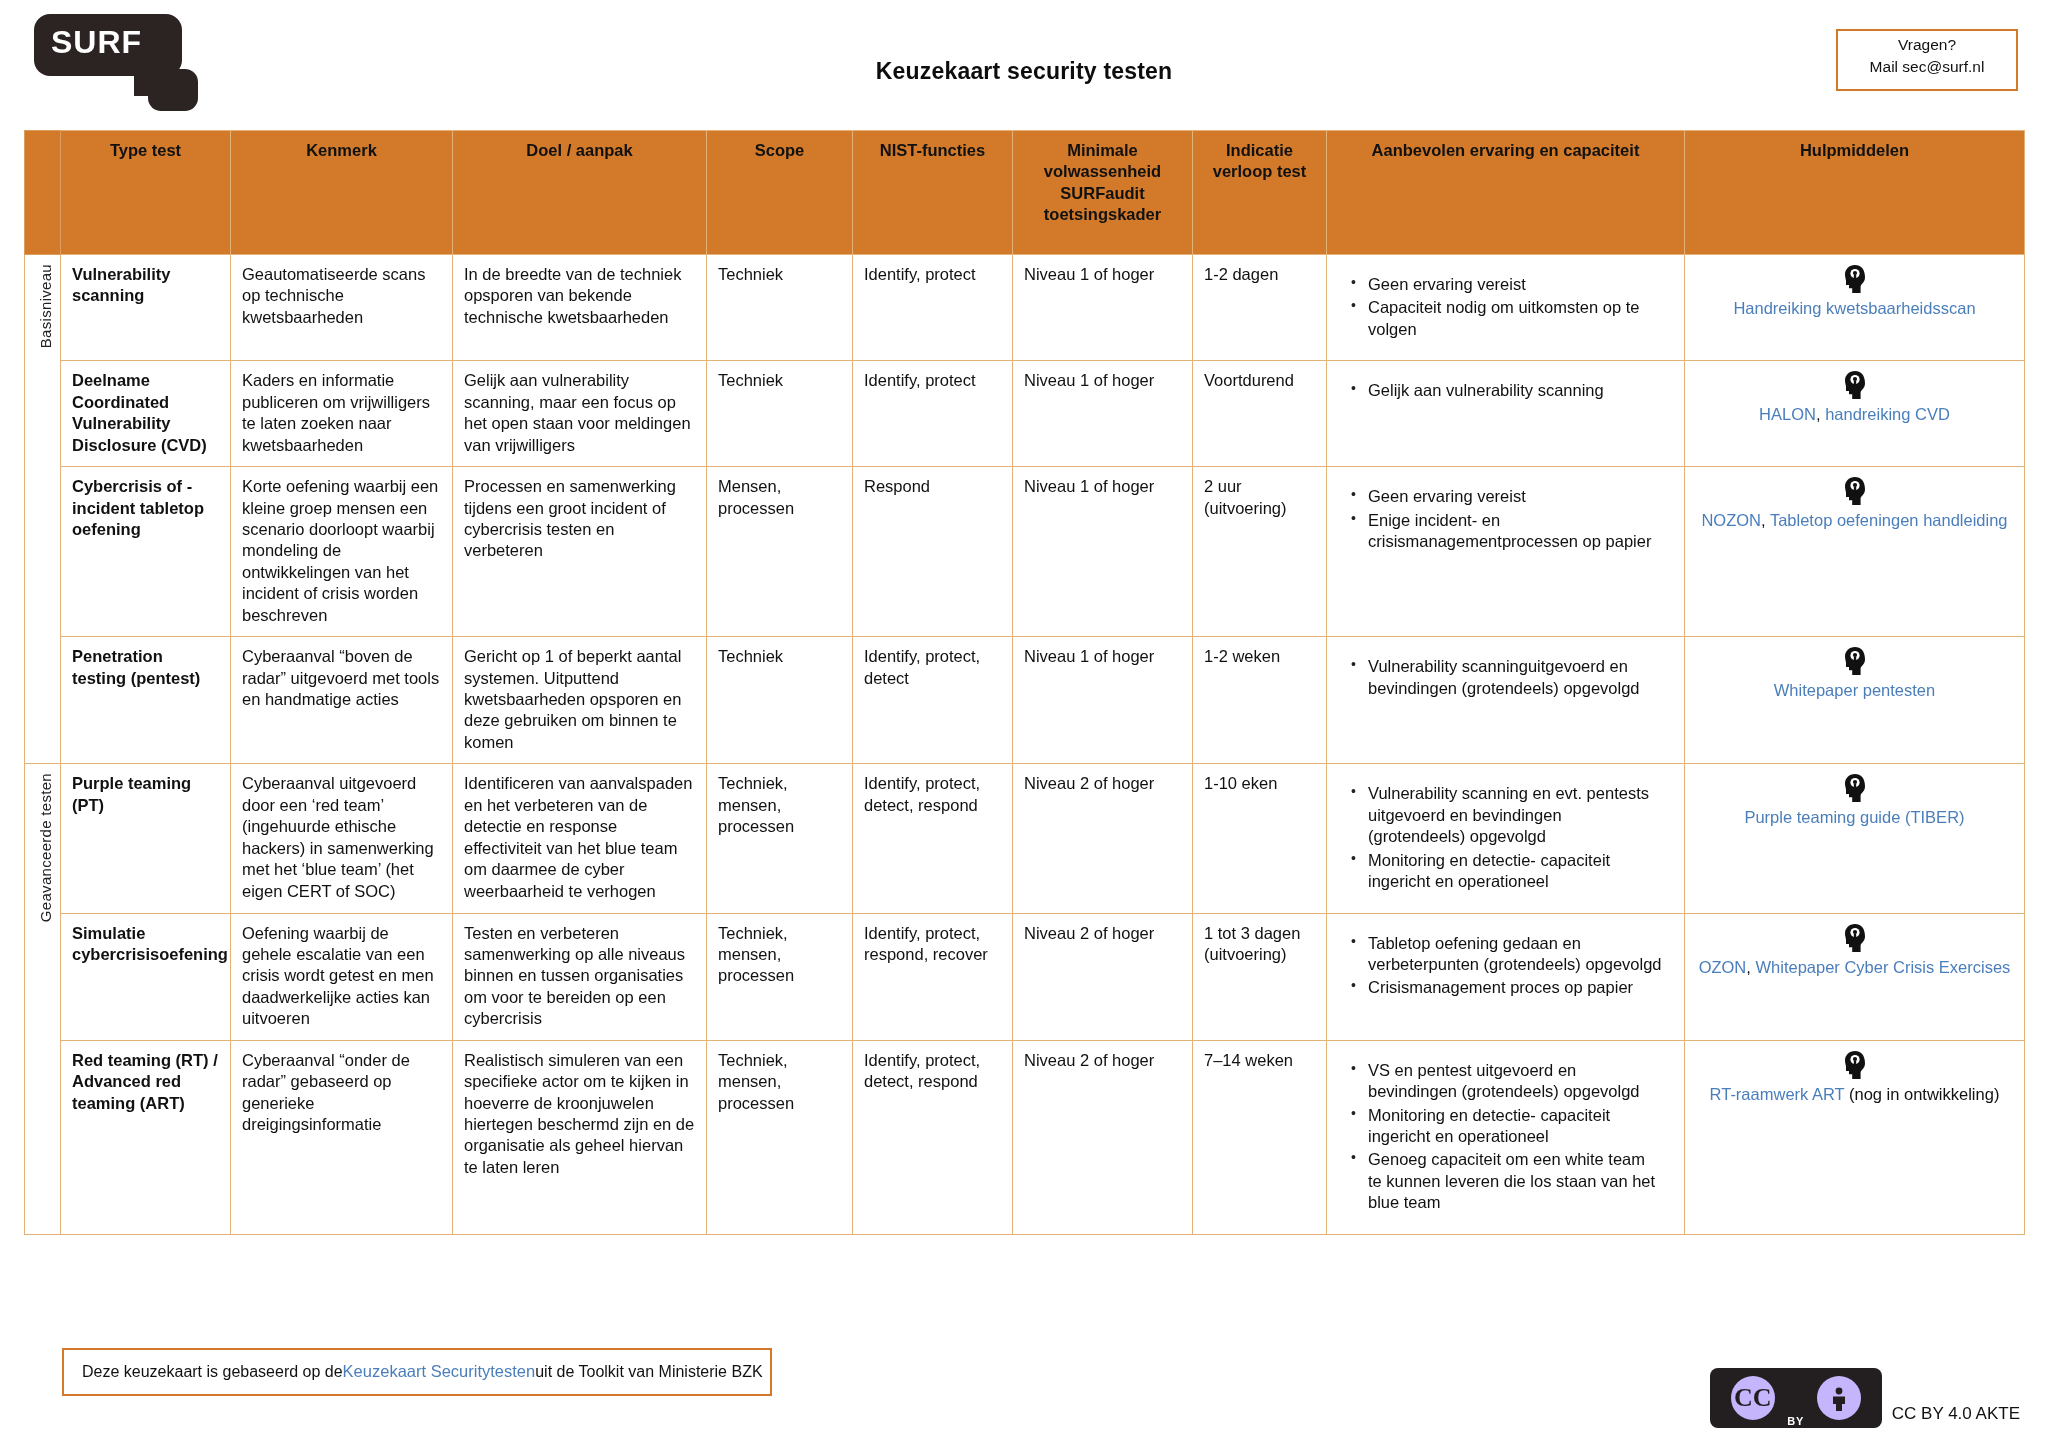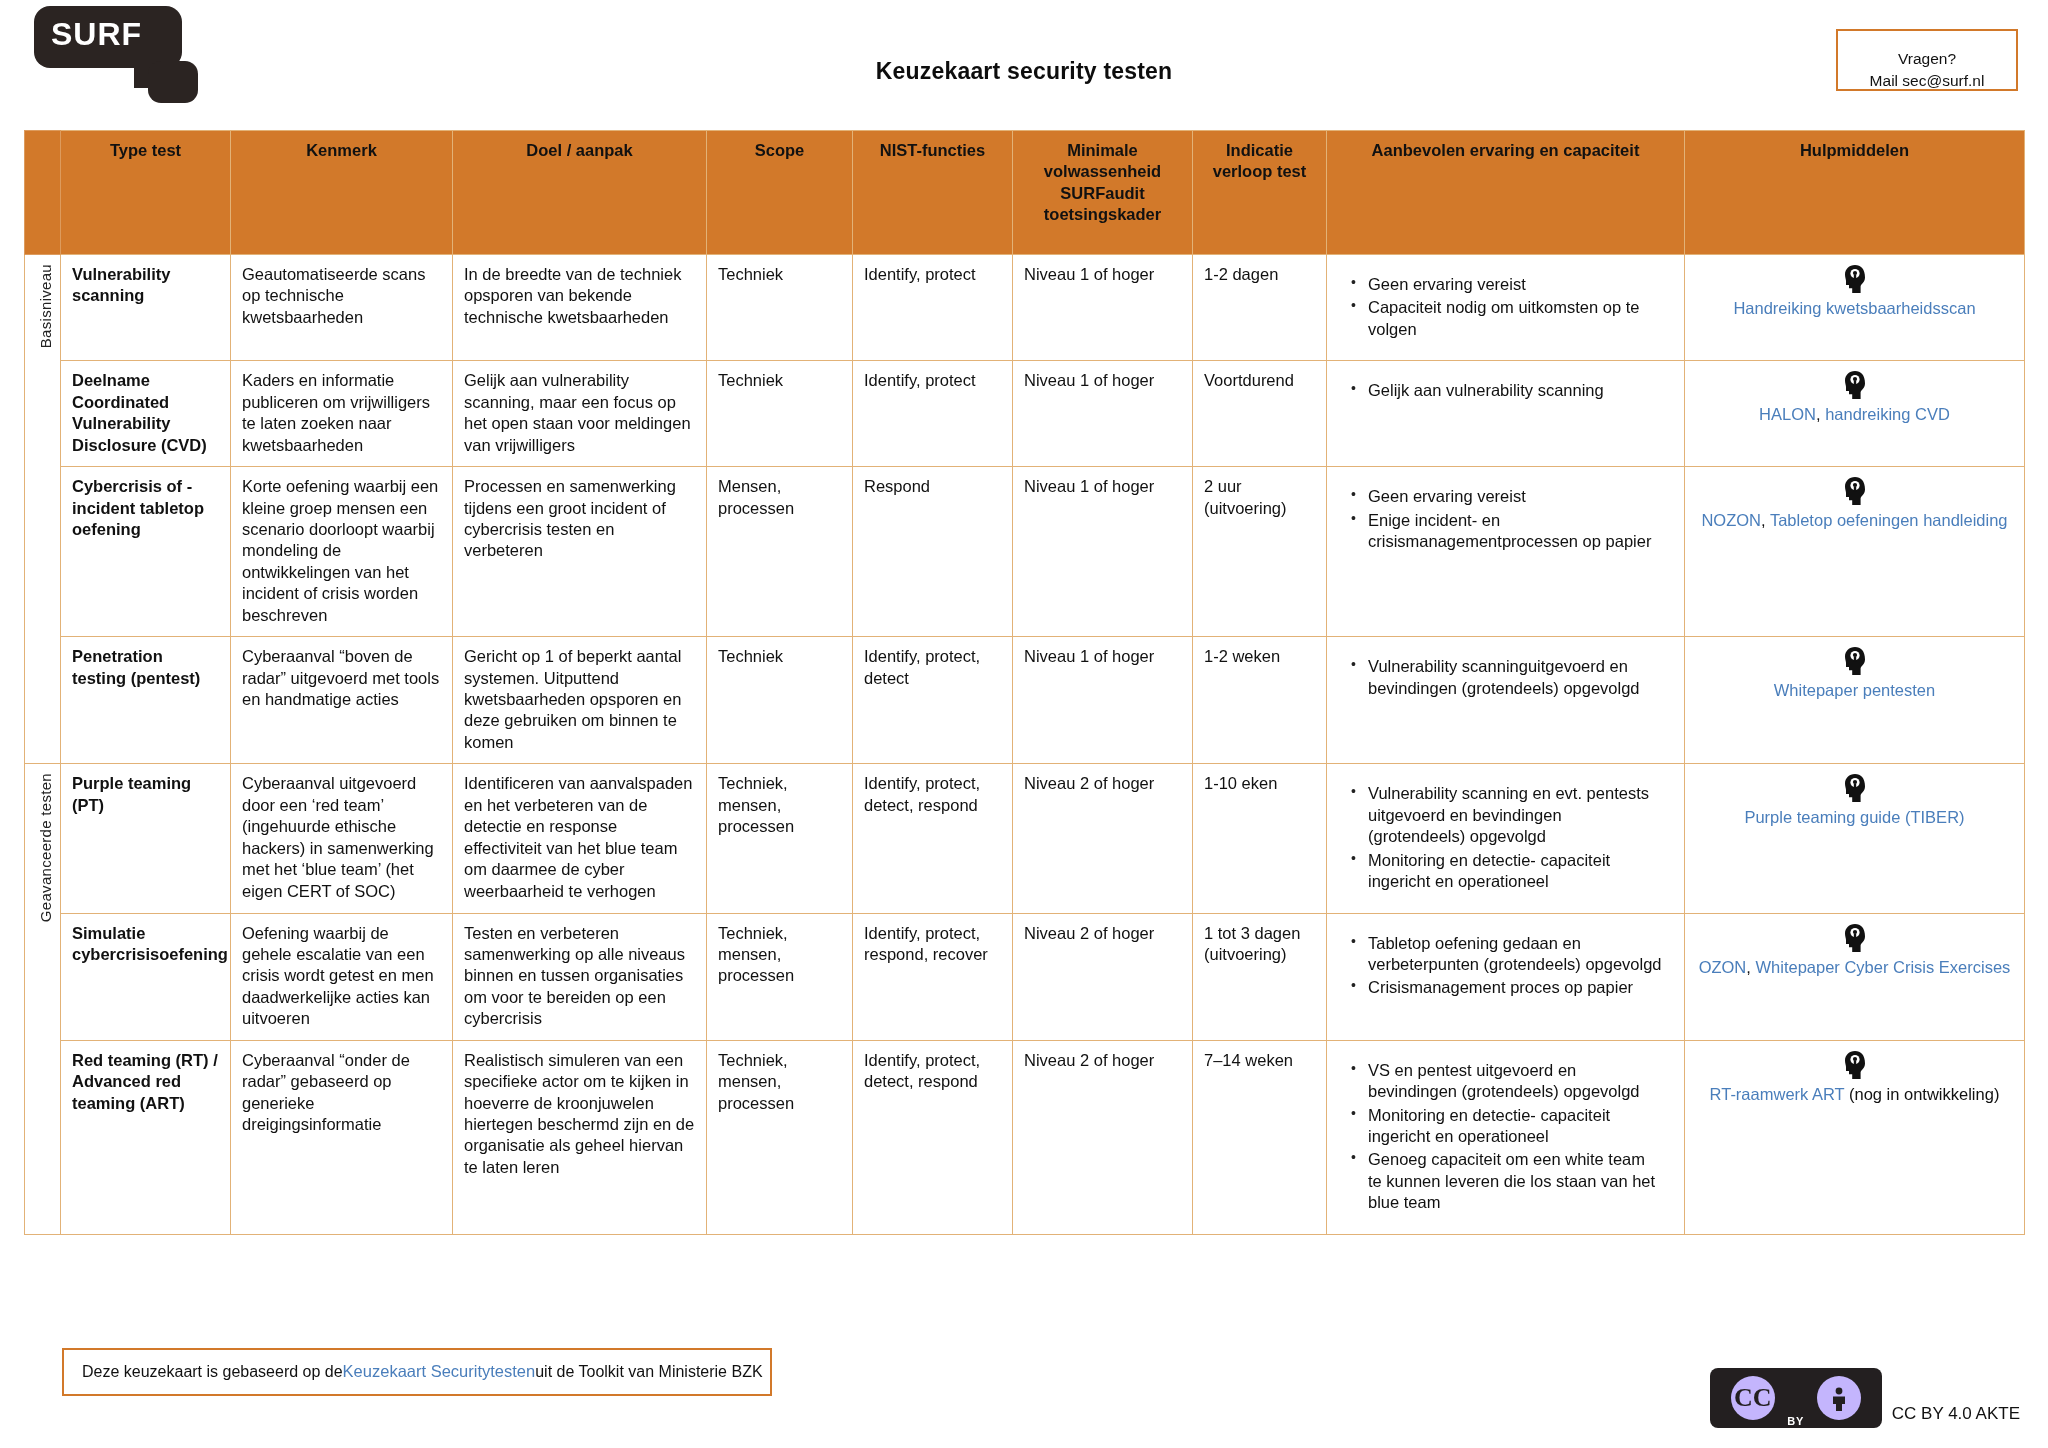--- a/index.html
+++ b/index.html
@@ -23,21 +23,21 @@
     position: relative;
     box-sizing: border-box;
   }
   .header {
     position: relative;
     height: 122px;
   }
   .logo {
     position: absolute;
     left: 34px;
-    top: 6px;
+    top: 14px;
     width: 196px;
     height: 90px;
   }
   .logo .lozenge {
     position: absolute;
     left: 0;
     top: 0;
     width: 148px;
     height: 62px;
     background: #2b2422;
@@ -86,21 +86,21 @@
     right: 30px;
     top: 29px;
     width: 182px;
     height: 62px;
     border: 2.5px solid #d2792a;
     background: #ffffff;
     box-sizing: border-box;
     text-align: center;
     font-size: 15.5px;
     line-height: 1.45;
-    padding-top: 17px;
+    padding-top: 3px;
     color: #111;
   }
 
   
   .table-wrap {
     position: absolute;
     left: 24px;
     top: 130px;
     width: 2000px;
   }

